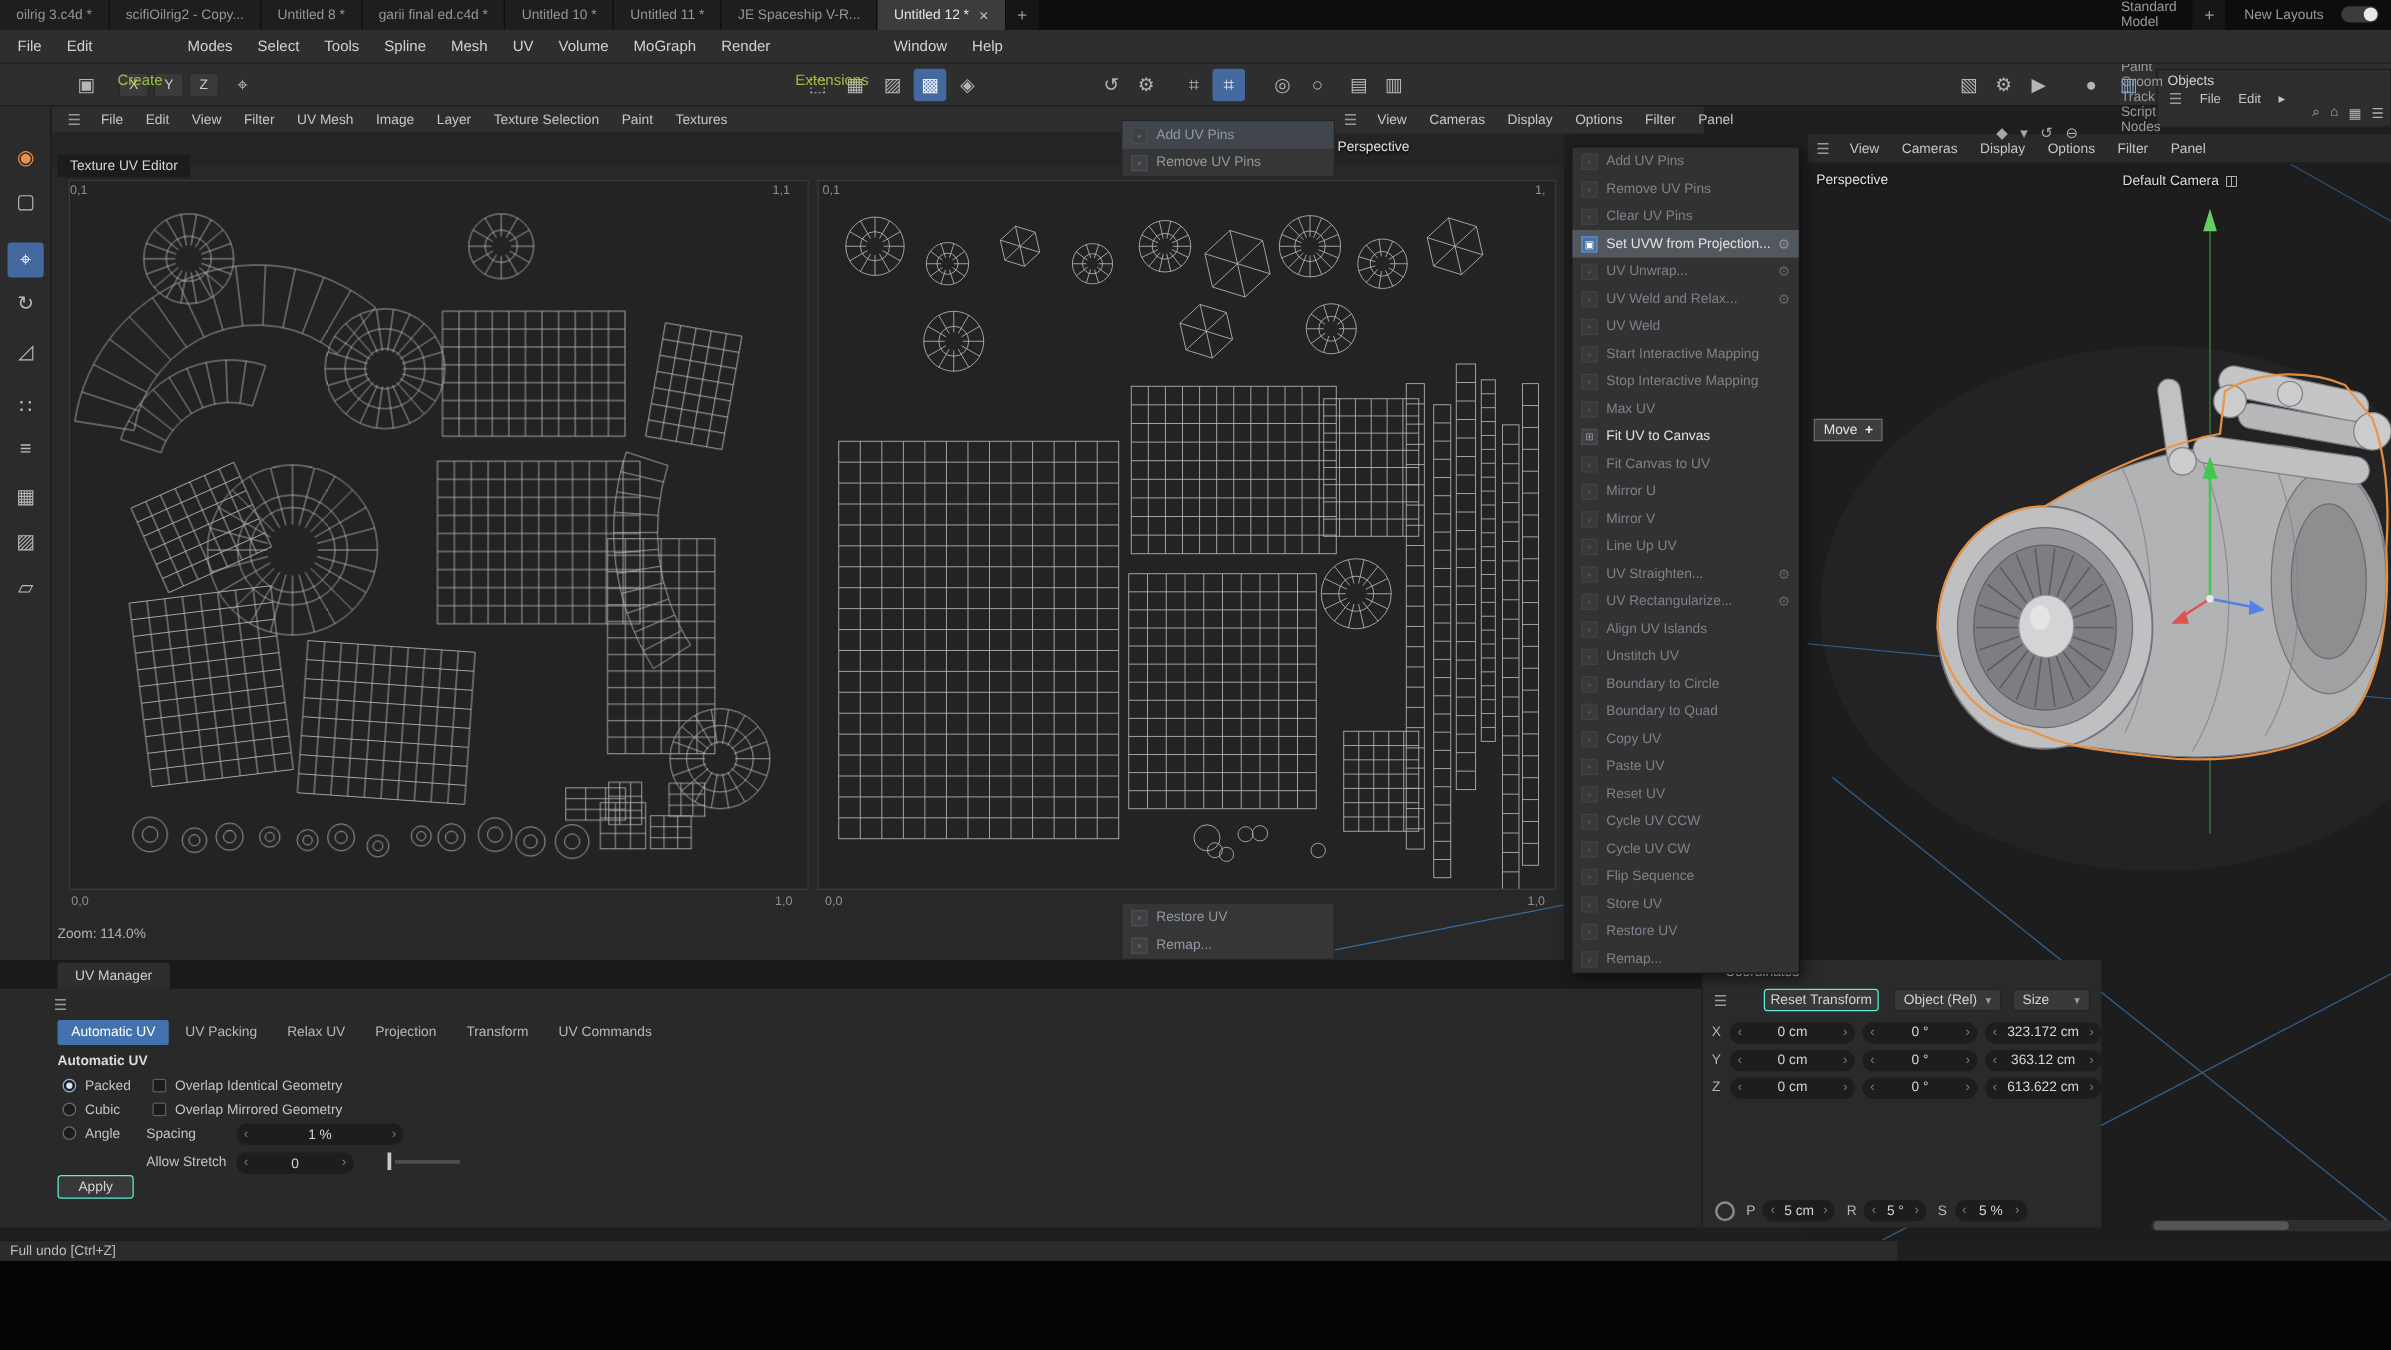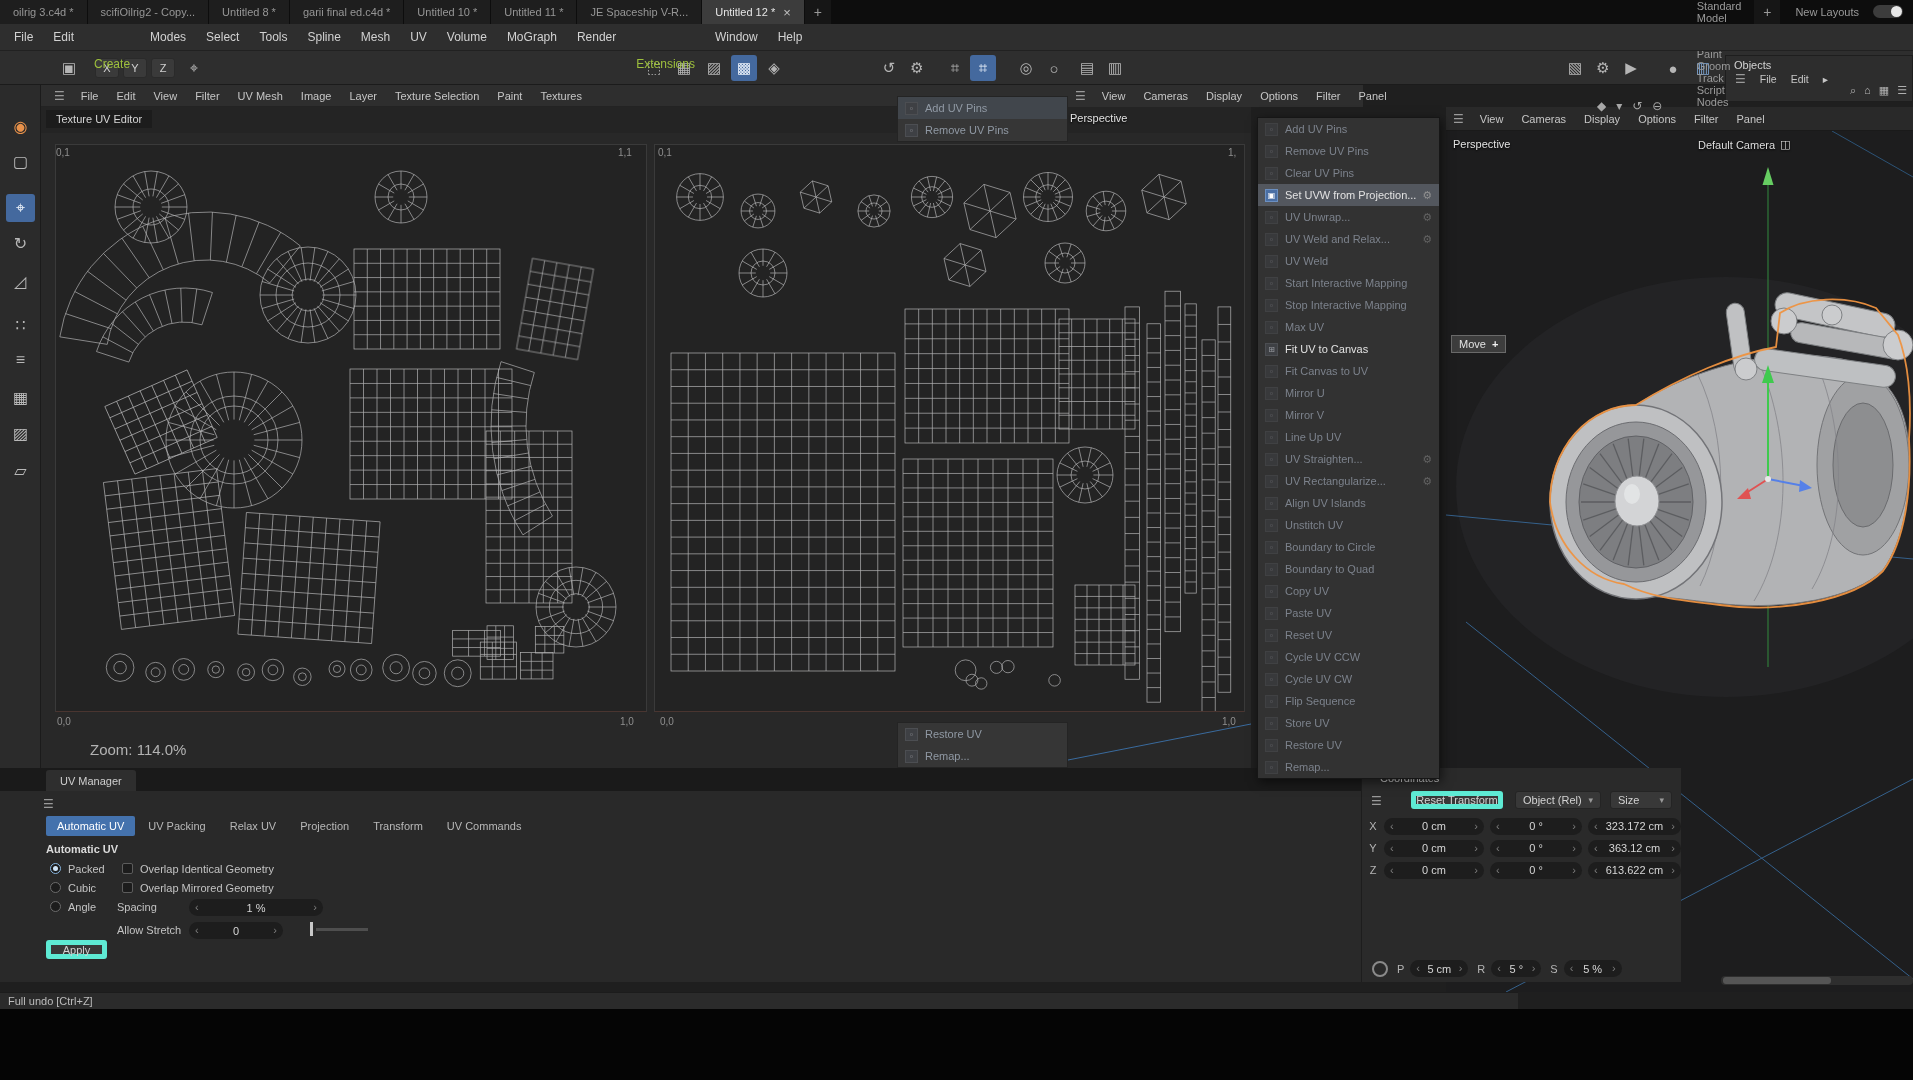--- a/index.html
+++ b/index.html
@@ -37,26 +37,26 @@
   .lt-icon{position:absolute;left:6px;width:29px;height:28px;border-radius:3px;display:flex;align-items:center;justify-content:center;font-size:16px;color:#b8b8b8;}
   .lt-icon.active{background:#44699e;color:#ecf2fa;}
   .lt-icon.orange{color:#e8914a;}
 
   
   #uv-window{position:absolute;left:41px;top:85px;width:1210px;height:683px;background:#282828;}
   #uv-menubar{position:absolute;left:41px;top:85px;width:1210px;height:22px;display:flex;align-items:center;padding-left:6px;background:#2e2e2e;border-bottom:1px solid #232323;}
   .pmenu-item{padding:0 9px;font-size:11px;color:#c6c6c6;white-space:nowrap;}
   .hamburger{color:#9a9a9a;font-size:12px;padding:0 7px;}
   #uv-titlebar{position:absolute;left:41px;top:107px;width:1210px;height:26px;background:#242424;}
-  #uv-title{position:absolute;left:5px;top:3px;background:#1c1c1c;padding:3px 10px;color:#d6d6d6;font-size:11px;}
+  #uv-title{position:absolute;left:5px;top:17px;background:#1c1c1c;padding:3px 10px;color:#d6d6d6;font-size:11px;}
   .uv-canvas{position:absolute;background:#232323;border:1px solid #3a3a3a;border-bottom-color:#4a3530;}
   #uv-canvas1{left:55px;top:144px;width:592px;height:568px;}
   #uv-canvas2{left:654px;top:144px;width:591px;height:568px;}
   .corner-label{position:absolute;font-size:10px;color:#8f8f8f;}
-  #zoom-label{position:absolute;left:46px;top:741px;font-size:15px;color:#b2b2b2;margin-left:44px;}
+  #zoom-label{position:absolute;left:46px;top:741px;font-size:11px;color:#b2b2b2;}
 
   
   #cvp-menubar{position:absolute;left:1068px;top:85px;width:295px;height:22px;display:flex;align-items:center;background:#2e2e2e;}
   #cvp-label{position:absolute;left:1070px;top:112px;font-size:11px;color:#e2e2e2;text-shadow:0 1px 2px #000;}
 
   .ghost-menu{position:absolute;width:171px;background:#363636;border:1px solid #242424;z-index:6;}
   #ghost-top{left:897px;top:96px;}
   #ghost-bottom{left:897px;top:722px;}
   .ghost-item{height:22px;display:flex;align-items:center;color:#9099a4;font-size:11px;}
   .ghost-item.hl{background:#41464c;}
@@ -97,21 +97,21 @@
   .uvm-check-row{display:flex;align-items:center;gap:7px;height:19px;}
   .cb{width:11px;height:11px;background:#1c1c1c;border:1px solid #5c5c5c;border-radius:2px;flex:none;}
   .lbl{font-size:11px;color:#c3c3c3;white-space:nowrap;}
   #spacing-label{position:absolute;left:117px;top:901px;color:#c3c3c3;}
   #spacing-stepper{position:absolute;left:189px;top:899px;width:134px;}
   #stretch-label{position:absolute;left:117px;top:924px;color:#c3c3c3;}
   #stretch-stepper{position:absolute;left:189px;top:922px;width:94px;}
   #stretch-slider-handle{position:absolute;left:310px;top:922px;width:3px;height:14px;background:#c8c8c8;}
   #stretch-slider-track{position:absolute;left:316px;top:928px;width:52px;height:3px;background:#4e4e4e;}
   #apply-btn{position:absolute;left:46px;top:940px;width:61px;height:19px;}
-  .btn{background:#383838;border:5px solid #5eead4;border-radius:3px;color:#d2d2d2;font-size:11px;display:flex;align-items:center;justify-content:center;}
+  .btn{background:#383838;border:1px solid #5eead4;border-radius:3px;color:#d2d2d2;font-size:11px;display:flex;align-items:center;justify-content:center;}
 
   .stepper{height:17px;background:#1d1d1d;border-radius:9px;display:flex;align-items:center;padding:0 6px;color:#d6d6d6;font-size:11px;}
   .stepper .chev{color:#7d7d7d;font-size:11px;line-height:1;}
   .stepper .stepper-val{flex:1;text-align:center;white-space:nowrap;}
 
   
   #coords-panel{position:absolute;left:1361px;top:768px;width:320px;height:214px;background:#2a2a2a;border-left:1px solid #1d1d1d;}
   #coords-title{position:absolute;left:18px;top:4px;font-size:11px;color:#cfcfcf;}
   #coords-burger{position:absolute;left:9px;top:26px;color:#9a9a9a;font-size:12px;}
   #reset-transform{position:absolute;left:49px;top:23px;width:92px;height:18px;}

